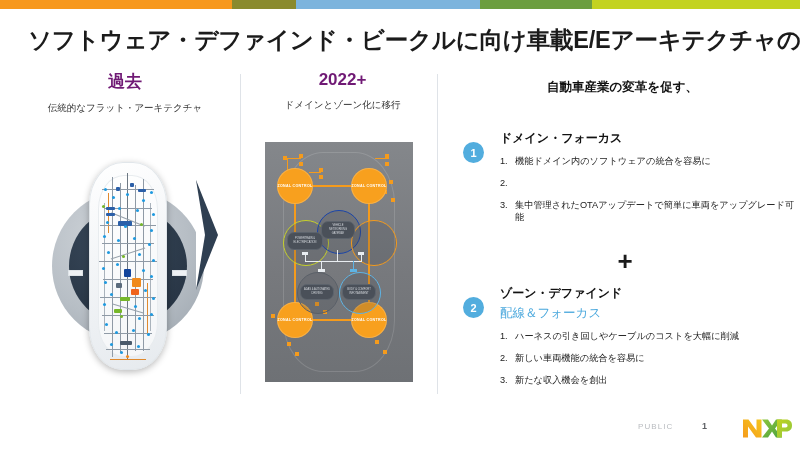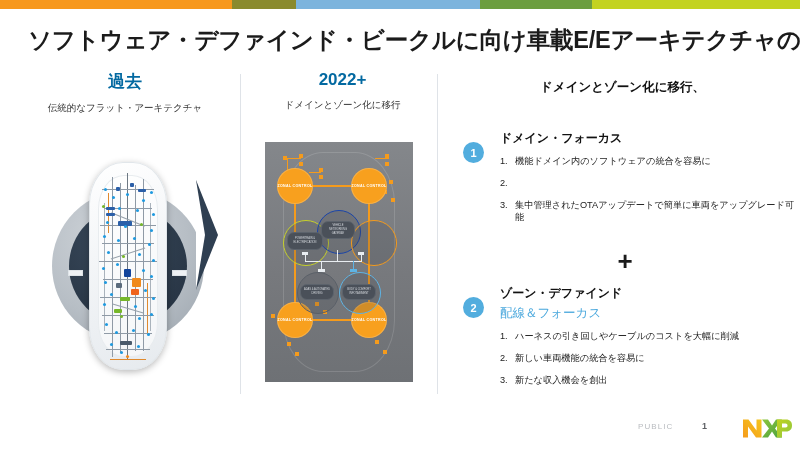--- a/index.html
+++ b/index.html
@@ -20,21 +20,21 @@
     letter-spacing:-0.2px;white-space:nowrap;
   }
 
   
   .divider{position:absolute;top:74px;width:1px;height:320px;background:#dfe3e8;}
   .divider.d1{left:240px;}
   .divider.d2{left:437px;}
 
   
   .col-head{position:absolute;text-align:center;}
-  .col-head .ch-title{font-size:17px;font-weight:bold;color:#0369a1;}
+  .col-head .ch-title{font-size:17px;font-weight:bold;color:#701a75;}
   .col-head .ch-sub{font-size:9.5px;color:#333;margin-top:9px;}
   .col-past{left:30px;top:70px;width:190px;}
   .col-new{left:255px;top:70px;width:175px;}
 
   .right-head{
     position:absolute;left:455px;top:78px;width:335px;
     text-align:center;font-size:12.5px;font-weight:bold;color:#111;line-height:1.55;
   }
 
   
@@ -335,21 +335,21 @@
   <div class="tree" style="left:72px;top:108px;width:1px;height:12px;"></div>
   <div class="tree blue" style="left:88px;top:119px;width:1px;height:10px;"></div>
   <div class="tree" style="left:96px;top:113px;width:1px;height:7px;"></div>
   <div class="tree" style="left:53px;top:127px;width:7px;height:3px;"></div>
   <div class="tree blue" style="left:85px;top:127px;width:7px;height:3px;"></div>
   <div class="tree" style="left:37px;top:110px;width:6px;height:3px;"></div>
   <div class="tree" style="left:93px;top:110px;width:6px;height:3px;"></div>
 </div>
 
 <div class="right-head">
-  <div>ドメインとゾーン化に移行、</div>
+  <div>自動車産業の変革を促す、</div>
 </div>
 
 <div class="feature f1">
   <div class="badge">1</div>
   <div class="f-title">ドメイン・フォーカス</div>
   <ul class="f-list">
     <li>
       <span class="num">1.</span>
       <span>機能ドメイン内のソフトウェアの統合を容易に</span>
     </li>

